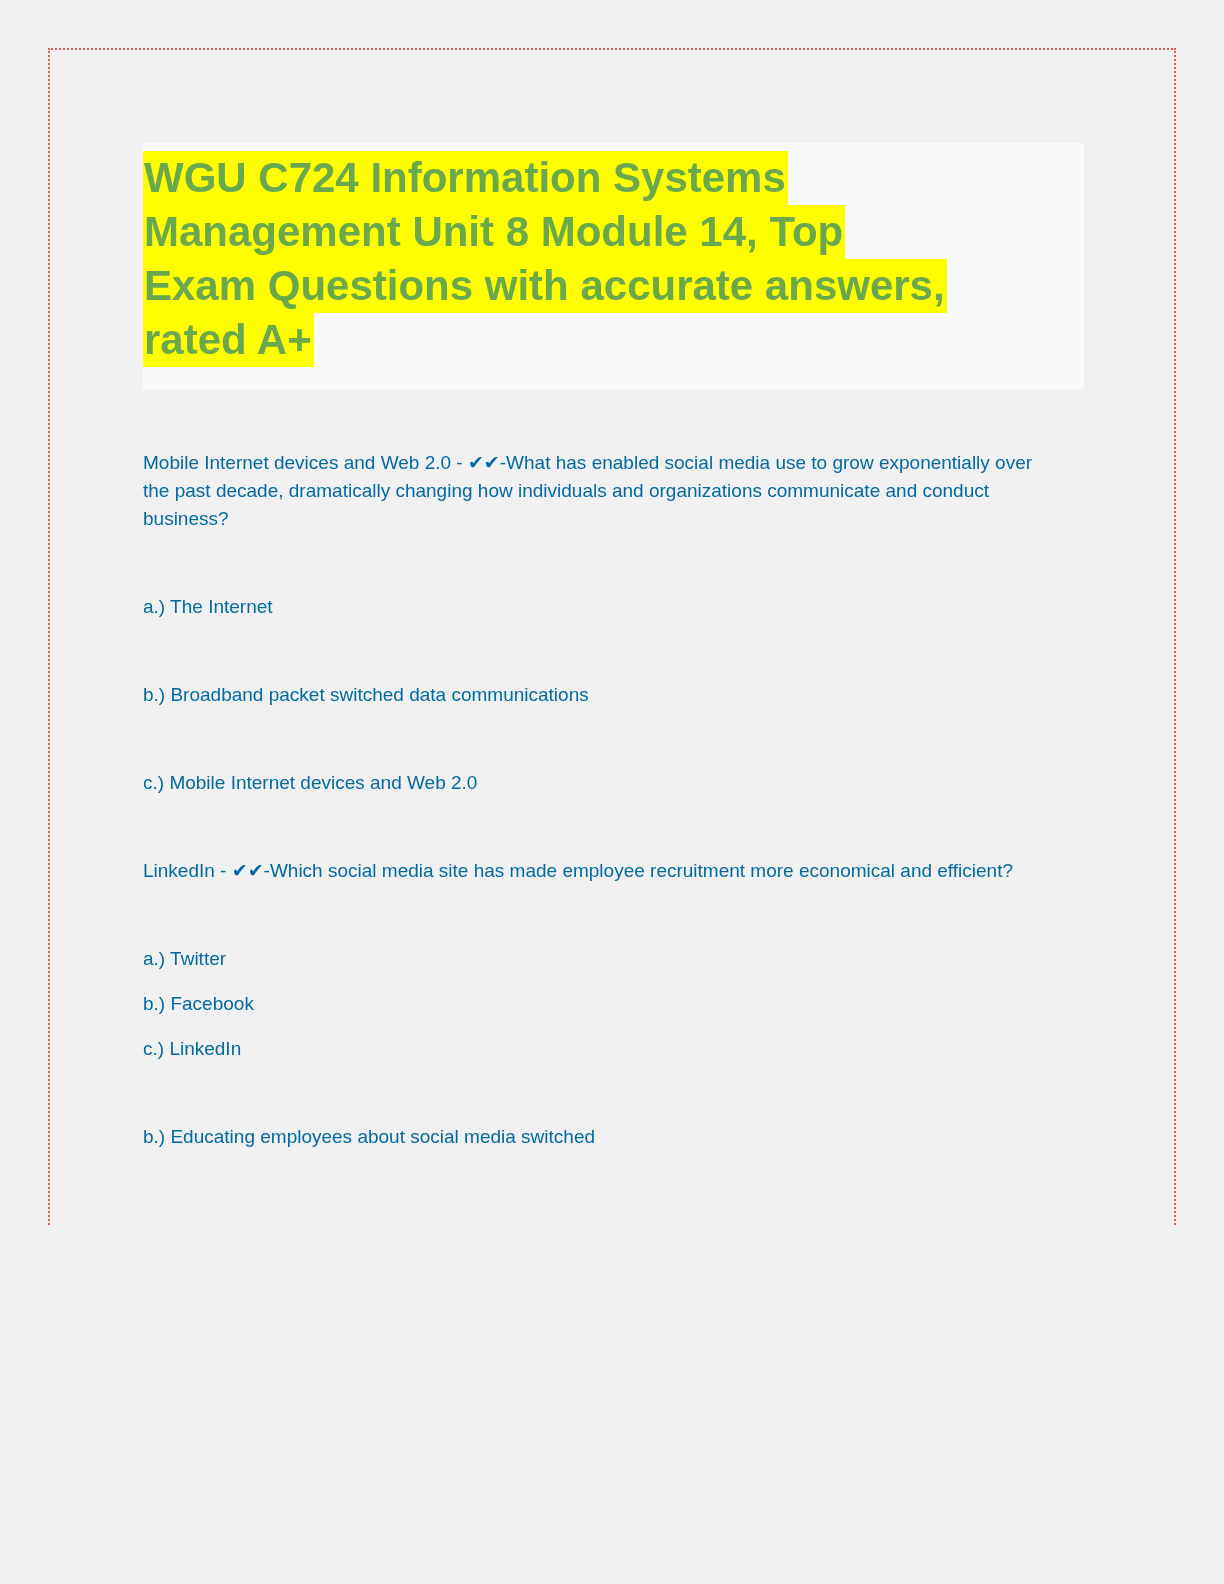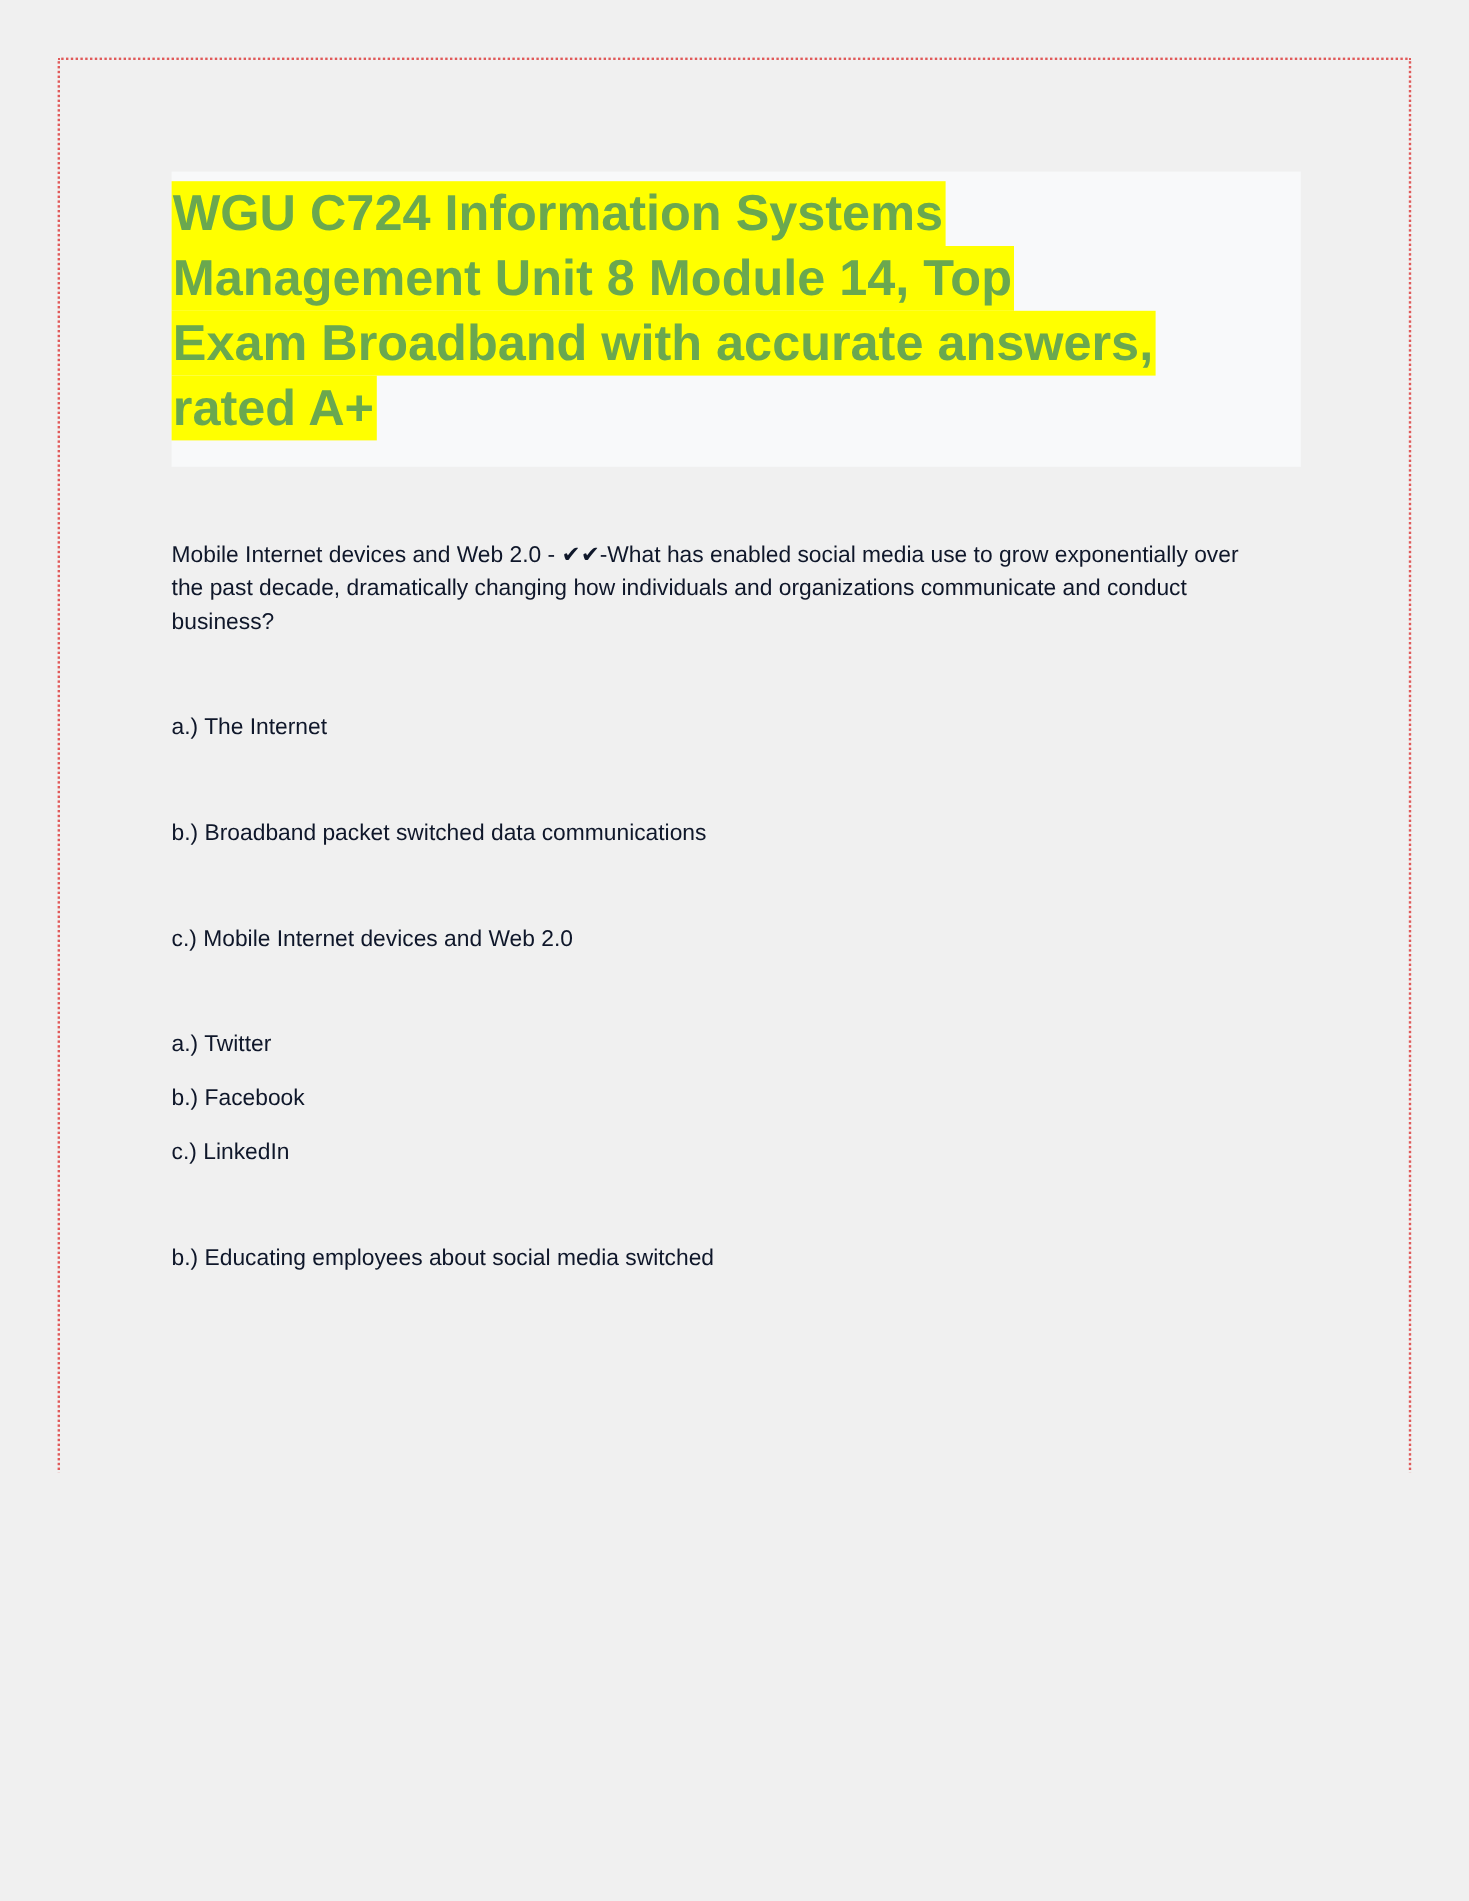--- a/index.html
+++ b/index.html
@@ -44,47 +44,48 @@
     background: #ffff00;
     color: #6aa84f;
     padding: 3px 2px 4px 1px;
   }
   .content {
     margin-left: 93px;
     width: 920px;
     font-family: "Liberation Sans", sans-serif;
     font-size: 19px;
     line-height: 28px;
-    color: #0f172a;
+    color: #0369a1;
   }
   .content p { margin: 0; }
   .gap-lg { margin-top: 60px !important; }
   .gap-sm { margin-top: 17px !important; }
 </style>
 </head>
 <body>
 
 <div class="canvas">
   <div class="page">
 
     <div class="title-block">
       <h1>
         <span class="title-line"><mark>WGU C724 Information Systems</mark></span>
         <span class="title-line"><mark>Management Unit 8 Module 14, Top</mark></span>
-        <span class="title-line"><mark>Exam Broadband with accurate answers,</mark></span>
+        <span class="title-line"><mark>Exam Questions with accurate answers,</mark></span>
         <span class="title-line"><mark>rated A+</mark></span>
       </h1>
     </div>
 
     <div class="content">
       <p class="gap-lg">Mobile Internet devices and Web 2.0 - ✔✔-What has enabled social media use to grow exponentially over the past decade, dramatically changing how individuals and organizations communicate and conduct business?</p>
       <p class="gap-lg">a.) The Internet</p>
       <p class="gap-lg">b.) Broadband packet switched data communications</p>
       <p class="gap-lg">c.) Mobile Internet devices and Web 2.0</p>
 
+      <p class="gap-lg">LinkedIn - ✔✔-Which social media site has made employee recruitment more economical and efficient?</p>
       <p class="gap-lg">a.) Twitter</p>
       <p class="gap-sm">b.) Facebook</p>
       <p class="gap-sm">c.) LinkedIn</p>
 
       <p class="gap-lg">b.) Educating employees about social media switched</p>
     </div>
 
   </div>
 </div>
 

